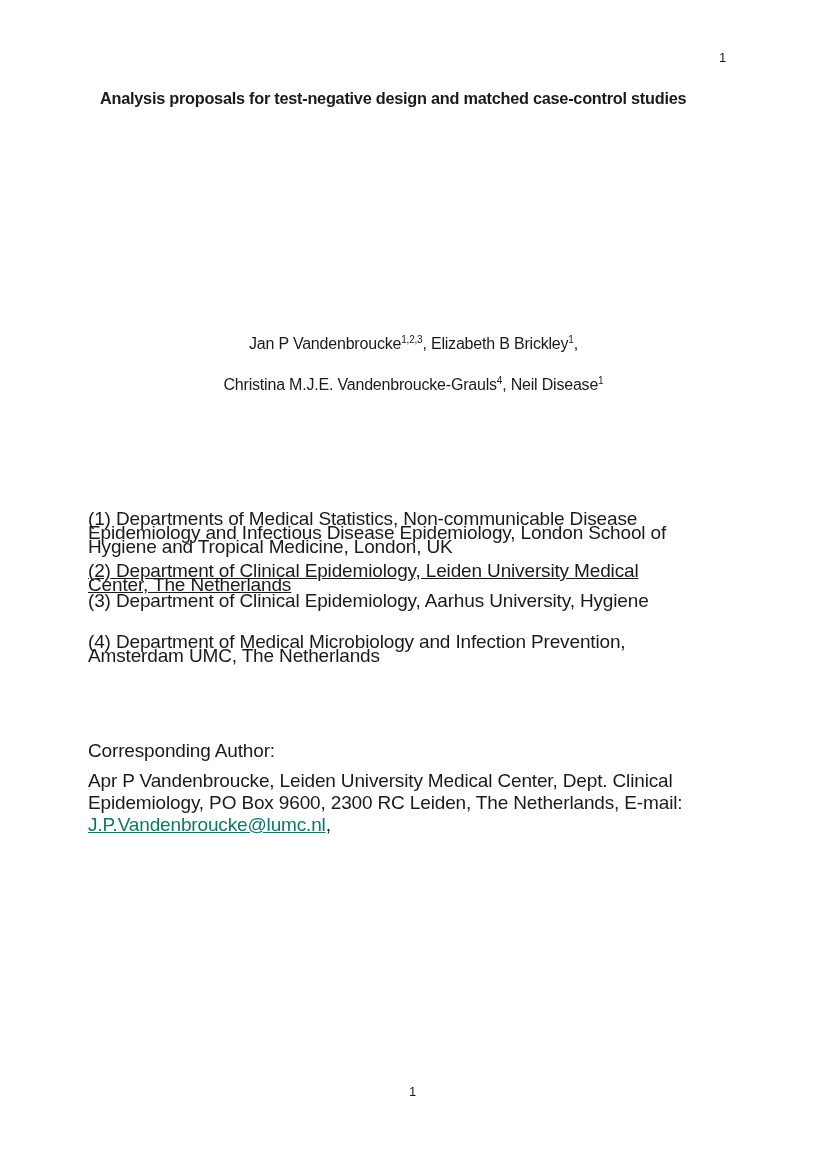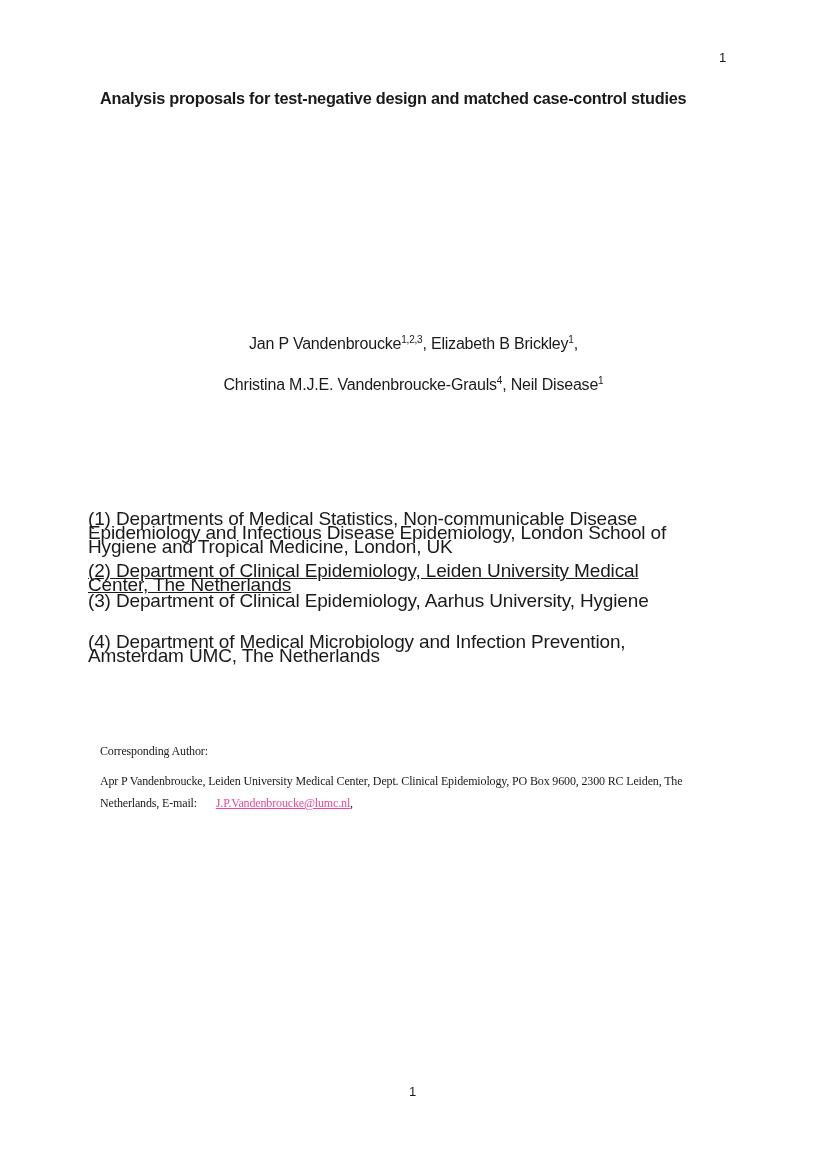--- a/index.html
+++ b/index.html
@@ -4,22 +4,22 @@
 <style>
   html, body { margin: 0; padding: 0; background: #ffffff; }
   body { width: 827px; height: 1169px; position: relative; overflow: hidden;
          font-family: "Liberation Sans", "DejaVu Sans", sans-serif; color: #1a1a1a; }
   .abs { position: absolute; }
   .header-page { left: 719px; top: 50px; font-size: 13px; }
   .title { left: 100px; top: 85px; width: 660px; font-size: 16.3px; font-weight: bold; line-height: 27px; letter-spacing: -0.25px; }
   .authors { left: 0; width: 827px; text-align: center; font-size: 16px; letter-spacing: -0.2px; }
   .authors sup { font-size: 10px; vertical-align: 6px; line-height: 0; }
   .aff { left: 88px; width: 610px; font-size: 19px; line-height: 14px; letter-spacing: -0.15px; }
-  .corr { left: 100px; width: 640px; font-size: 12px; line-height: 22px; letter-spacing: -0.15px; font-family: Liberation Serif, serif; }
-  .link { color: #ec4899; text-decoration: underline; margin-left: 16px; }
+  .corr { left: 88px; width: 640px; font-size: 19px; line-height: 22px; letter-spacing: -0.15px; }
+  .link { color: #0f766e; text-decoration: underline; }
   .footer-page { left: 409px; top: 1084px; font-size: 13px; }
 </style>
 </head>
 <body>
 
 <div class="abs header-page">1</div>
 
 <div class="abs title">
   <div>Analysis proposals for test-negative design and matched case-control studies</div>
 </div>

